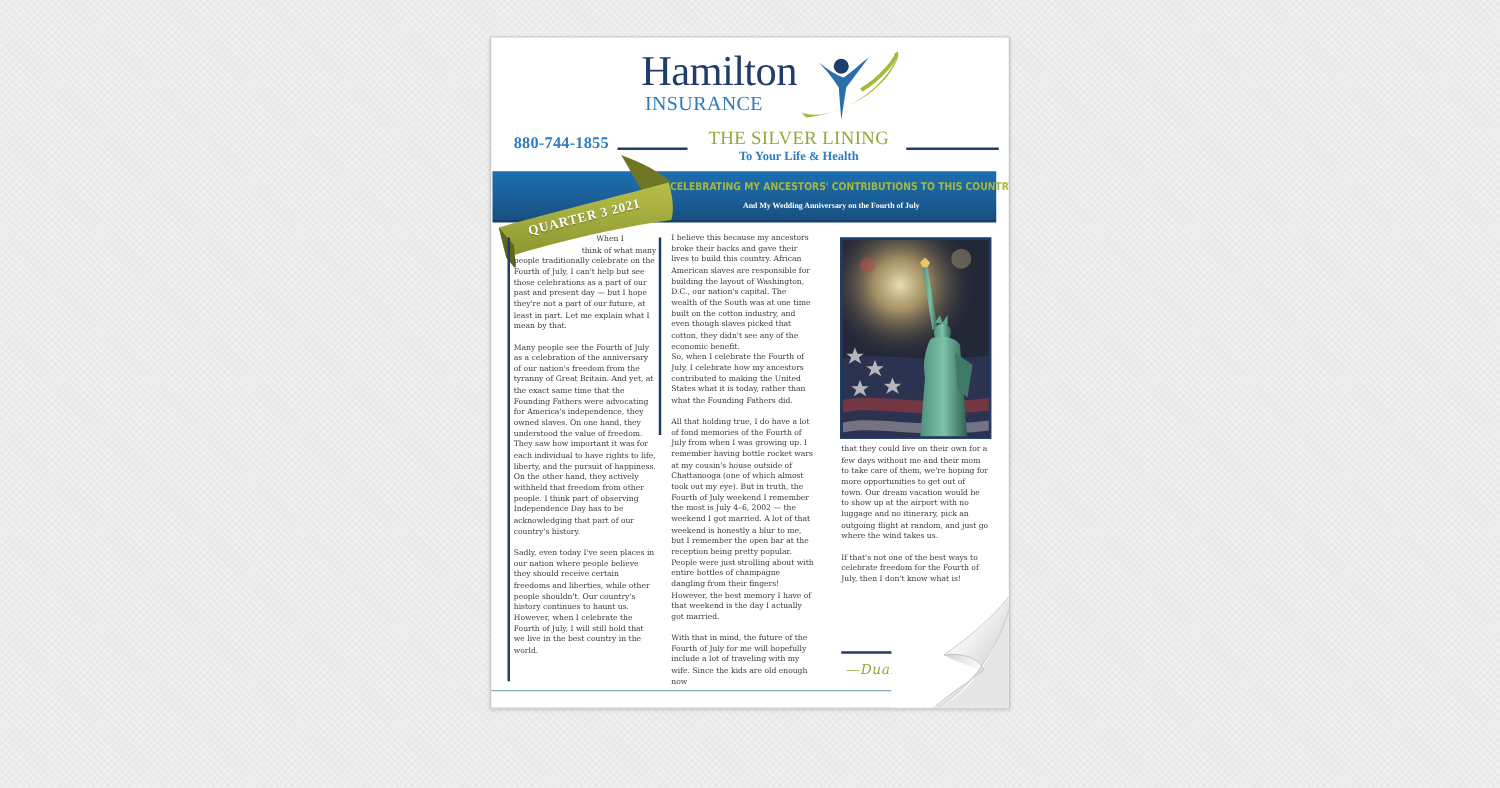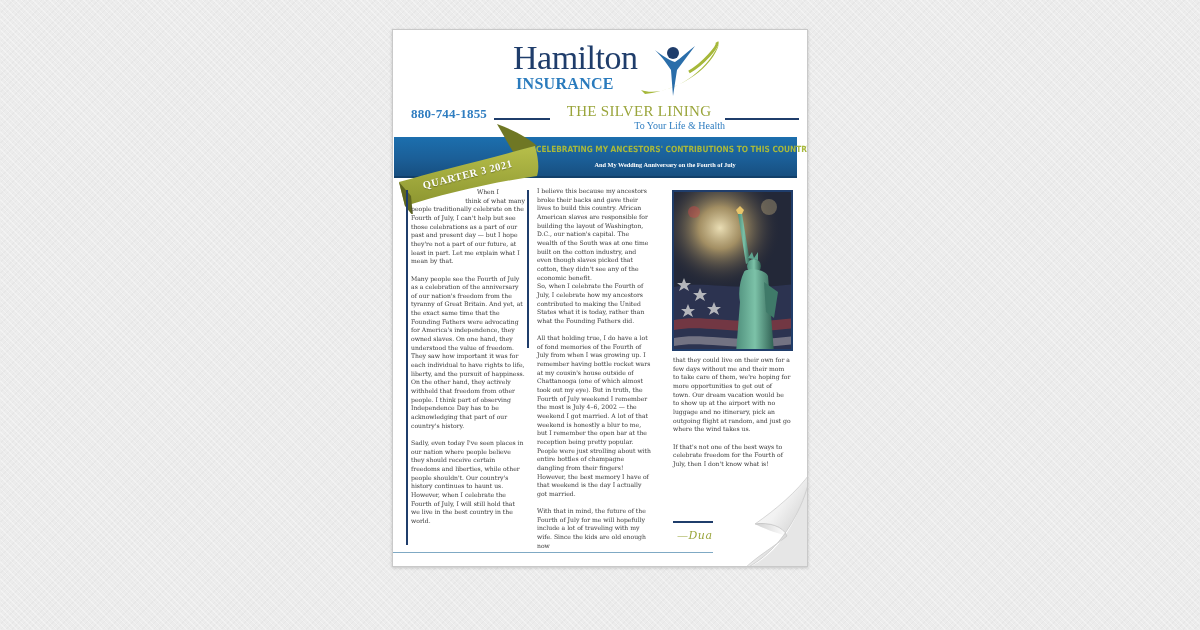--- a/index.html
+++ b/index.html
@@ -23,41 +23,41 @@
     }
     
     .logo { position: absolute; left: 110px; top: 8px; width: 200px; height: 62px; margin-left: 10px; }
     .logo-hamilton {
       position: absolute; left: 0; top: 2px;
       font-family: "Liberation Serif", serif;
       font-size: 34px; color: #1f3d6b; letter-spacing: -0.5px; line-height: 36px;
     }
     .logo-insurance {
       position: absolute; left: 3px; top: 37px;
-      font-family: "Liberation Serif", serif; font-weight: bold;
+      font-family: "Liberation Serif", serif; font-weight: normal;
       font-size: 16px; color: #2a7bbd; letter-spacing: 0.3px; line-height: 18px;
     }
     .logo-swoosh { position: absolute; left: 120px; top: 0; width: 90px; height: 62px; }
 
     
     .phone {
       position: absolute; left: 18px; top: 76px;
       font-family: "Liberation Serif", serif; font-weight: bold;
       font-size: 13px; color: #2f7dc0; letter-spacing: 0.2px;
     }
     .rule-left { position: absolute; left: 101px; top: 88px; width: 56px; border-top: 2px solid #1f3d6b; }
     .rule-right { position: absolute; left: 332px; top: 88px; width: 74px; border-top: 2px solid #1f3d6b; }
     .silver {
       position: absolute; left: 160px; top: 73px; width: 172px; text-align: center;
       font-family: "Liberation Serif", serif; font-weight: normal;
       font-size: 15px; color: #9aa53b; letter-spacing: 0.3px;
     }
     .tagline {
-      position: absolute; left: 160px; top: 90px; width: 172px; text-align: right;
-      font-family: "Liberation Serif", serif; font-weight: normal;
+      position: absolute; left: 160px; top: 90px; width: 172px; text-align: center;
+      font-family: "Liberation Serif", serif; font-weight: bold;
       font-size: 10px; color: #2f7dc0;
     }
 
     
     .banner {
       position: absolute; left: 1px; top: 107px; width: 403px; height: 41px;
       background: linear-gradient(180deg, #1c6fae 0%, #1b5f98 55%, #174f80 100%);
       border-bottom: 2px solid #12406a;
     }
     .banner-title {

